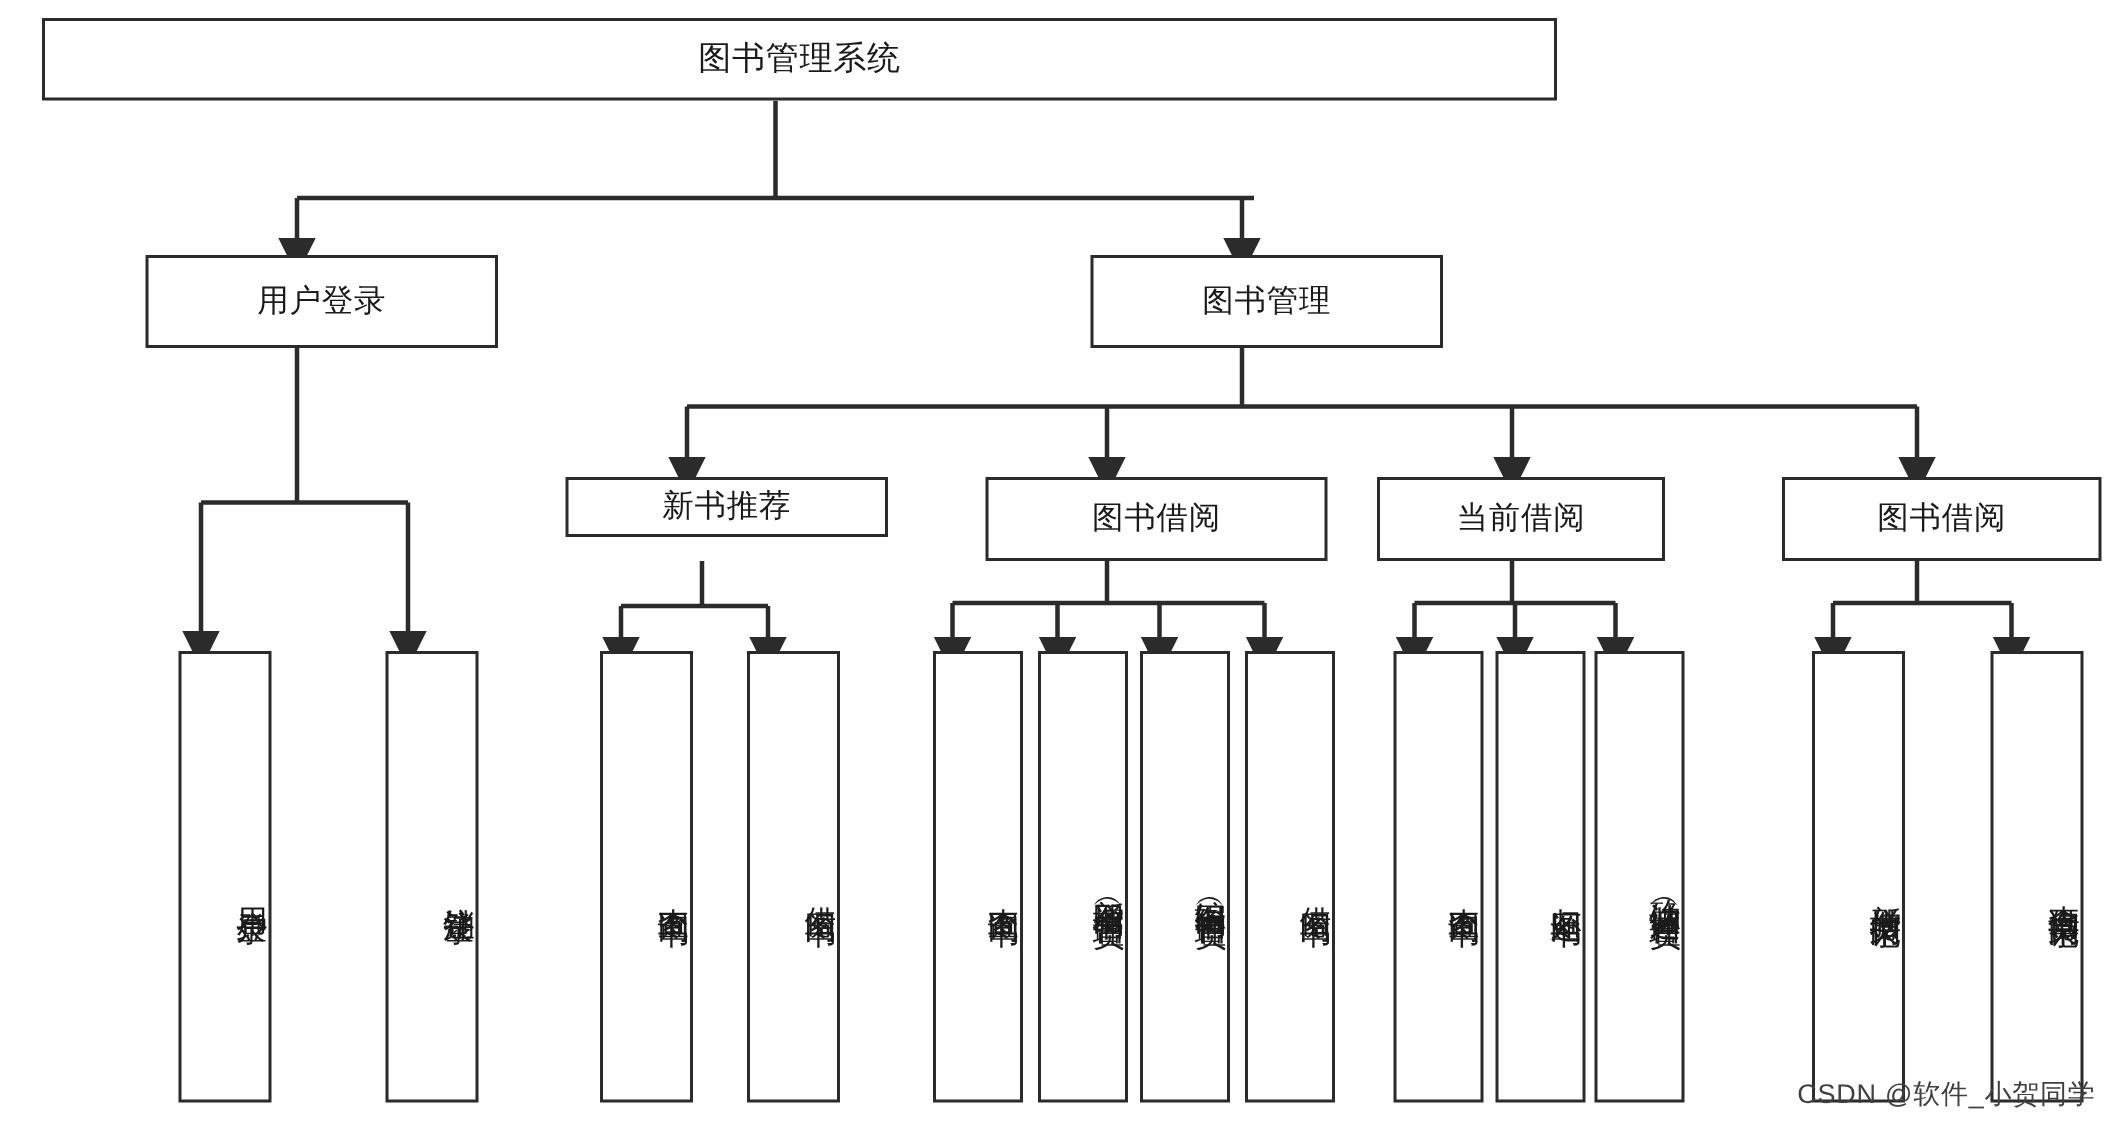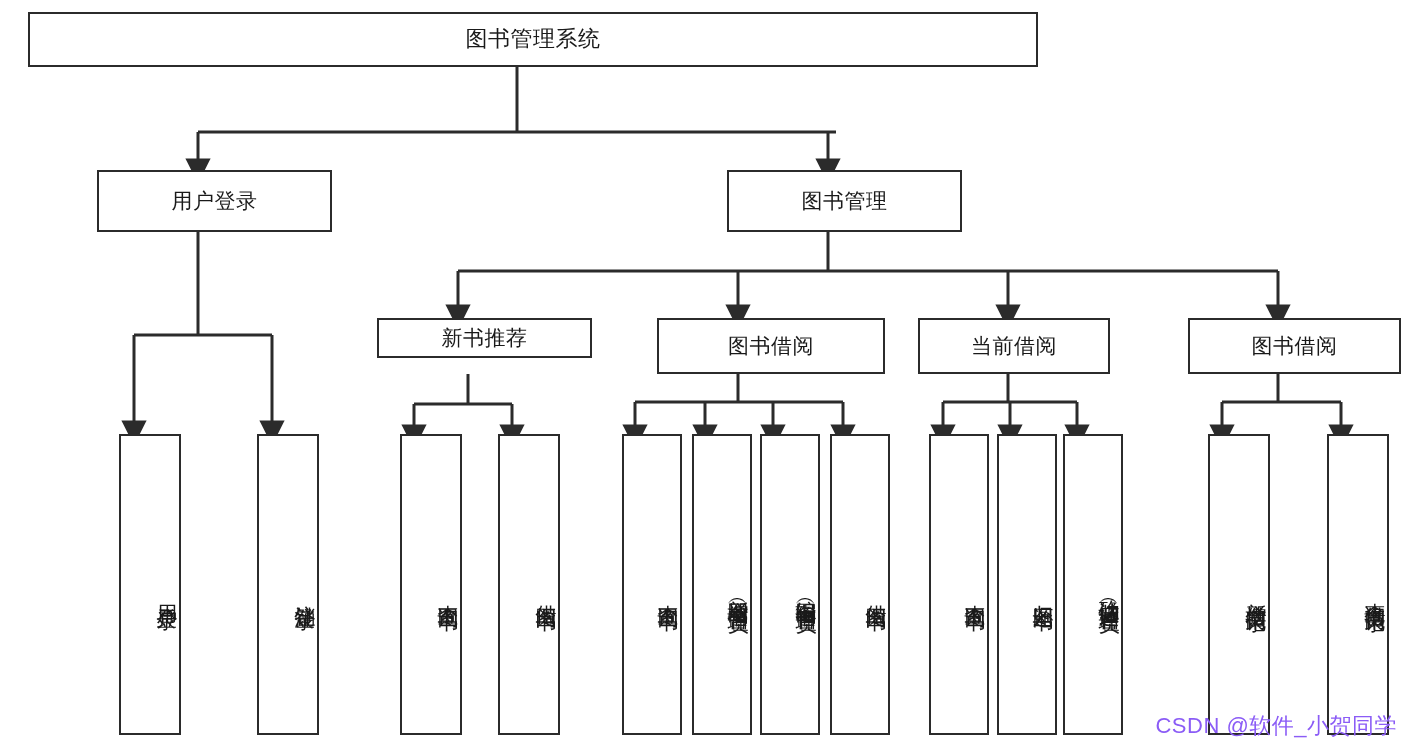--- a/index.html
+++ b/index.html
@@ -52,22 +52,22 @@
     align-items: flex-start;
     justify-content: center;
   }
   #root-node {
     font-size: 22px;
   }
   #watermark {
     position: absolute;
     right: 8px;
     bottom: 6px;
-    font-size: 22px;
-    color: #8b5cf6;
+    font-size: 18px;
+    color: #404040;
     z-index: 5;
     white-space: nowrap;
     letter-spacing: 0.5px;
   }
 </style>
 </head>
 <body>
 
 <div id="canvas">
 

